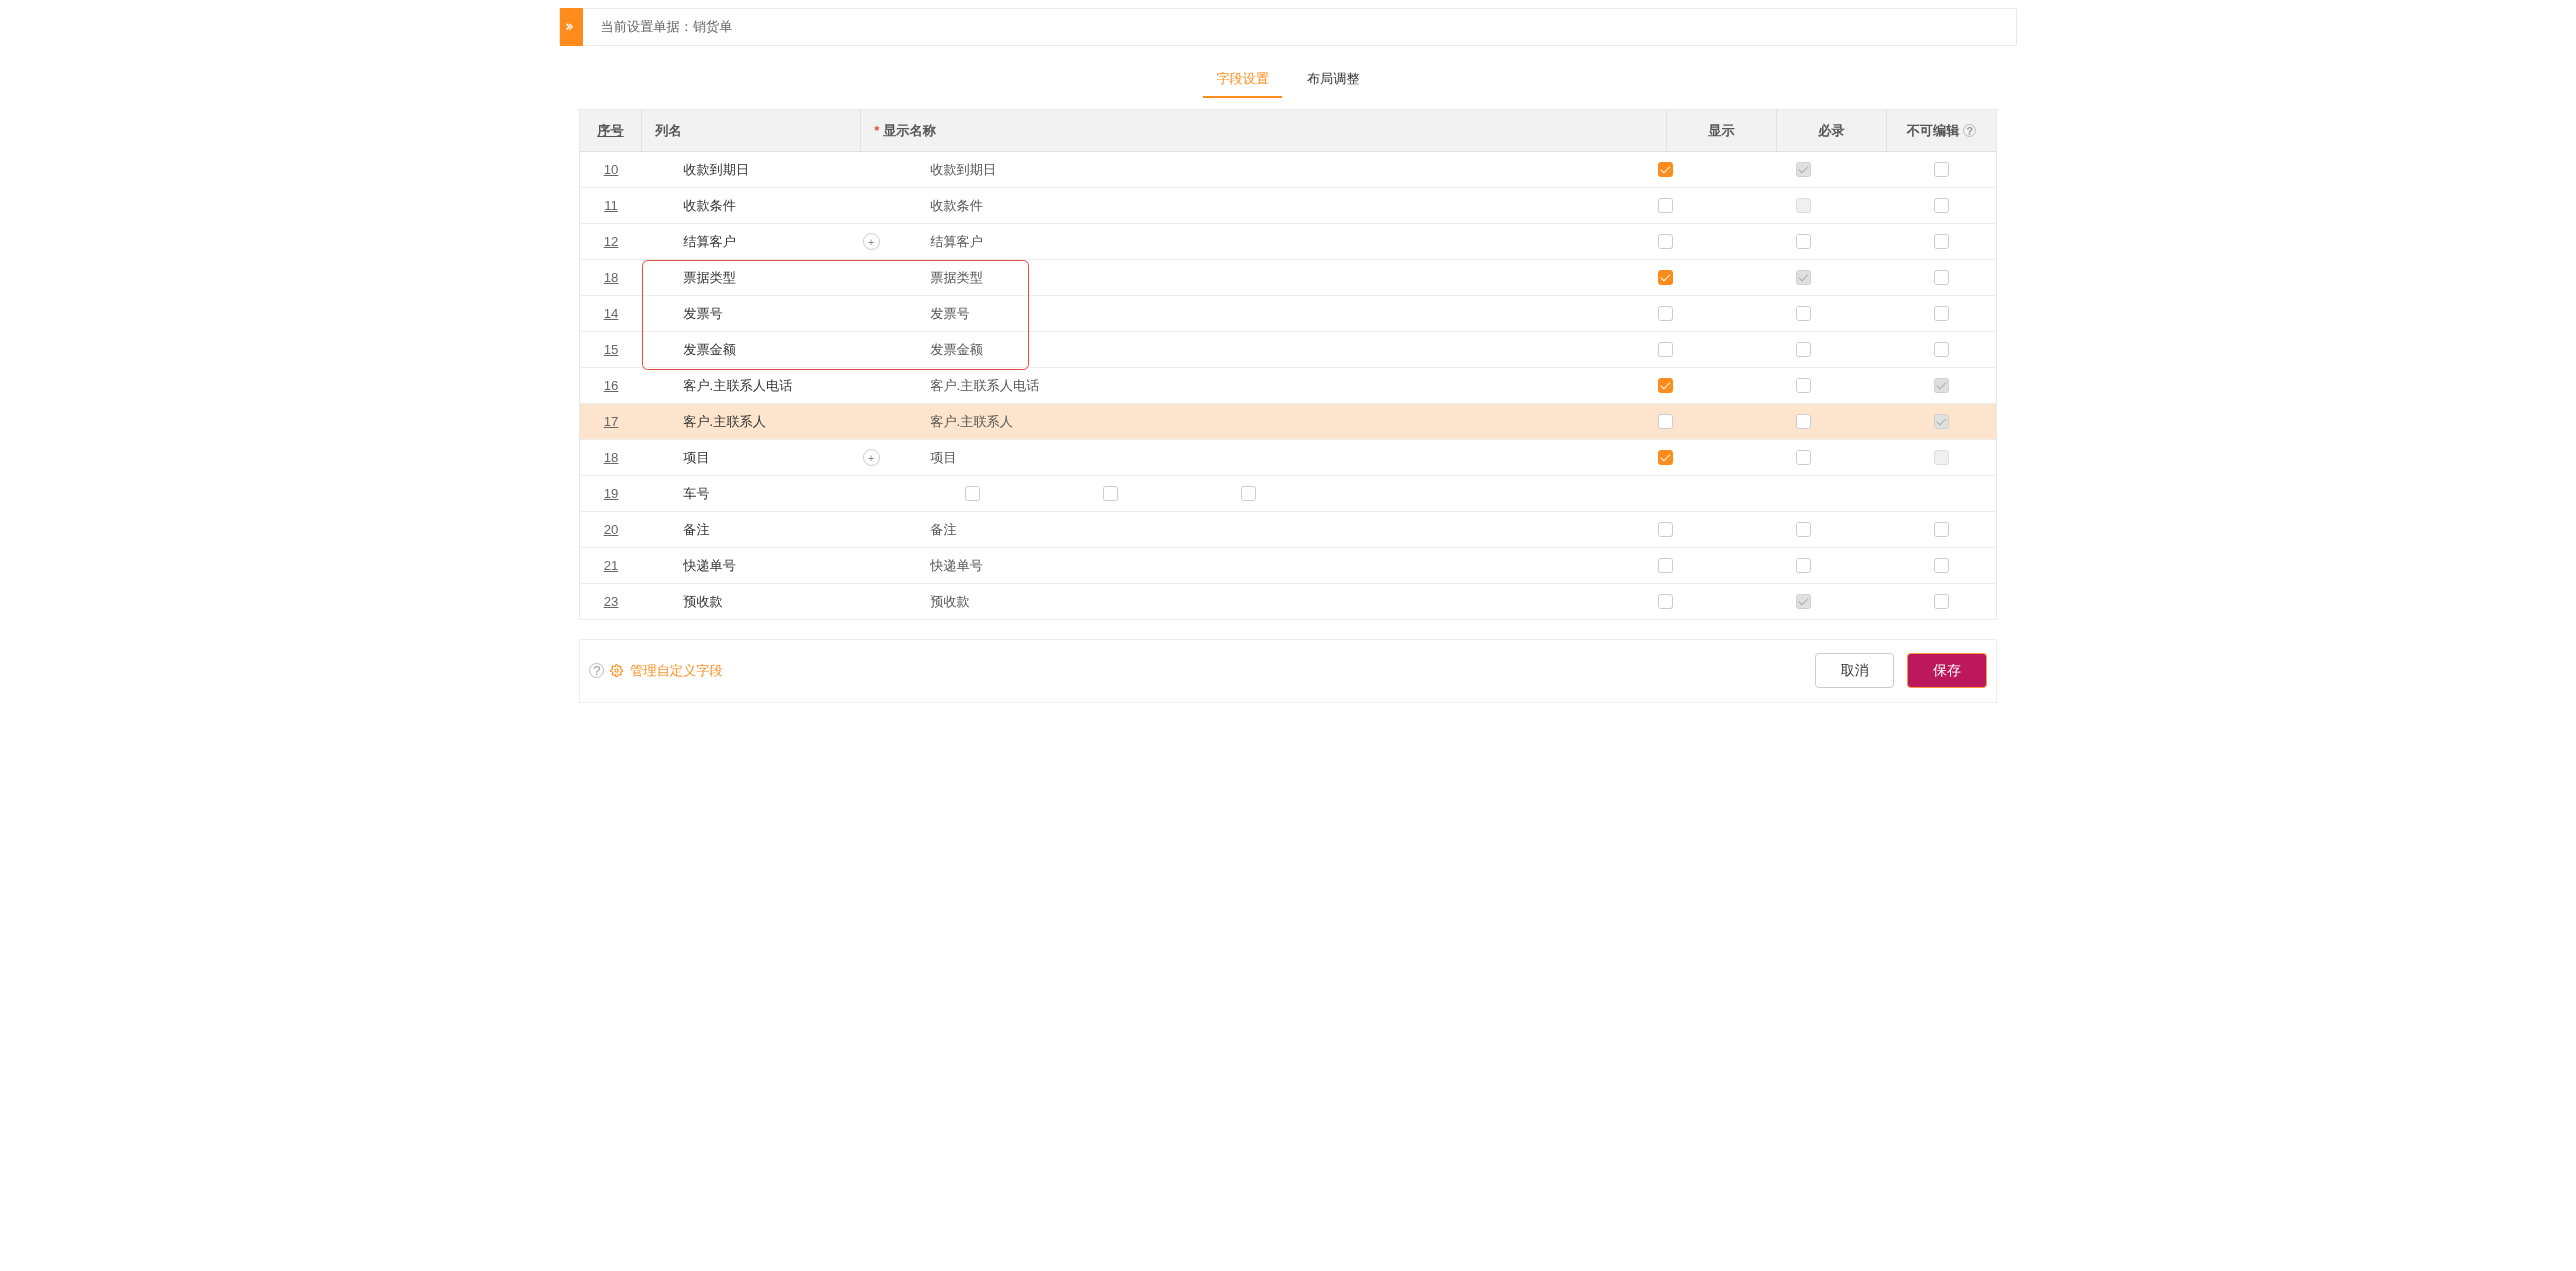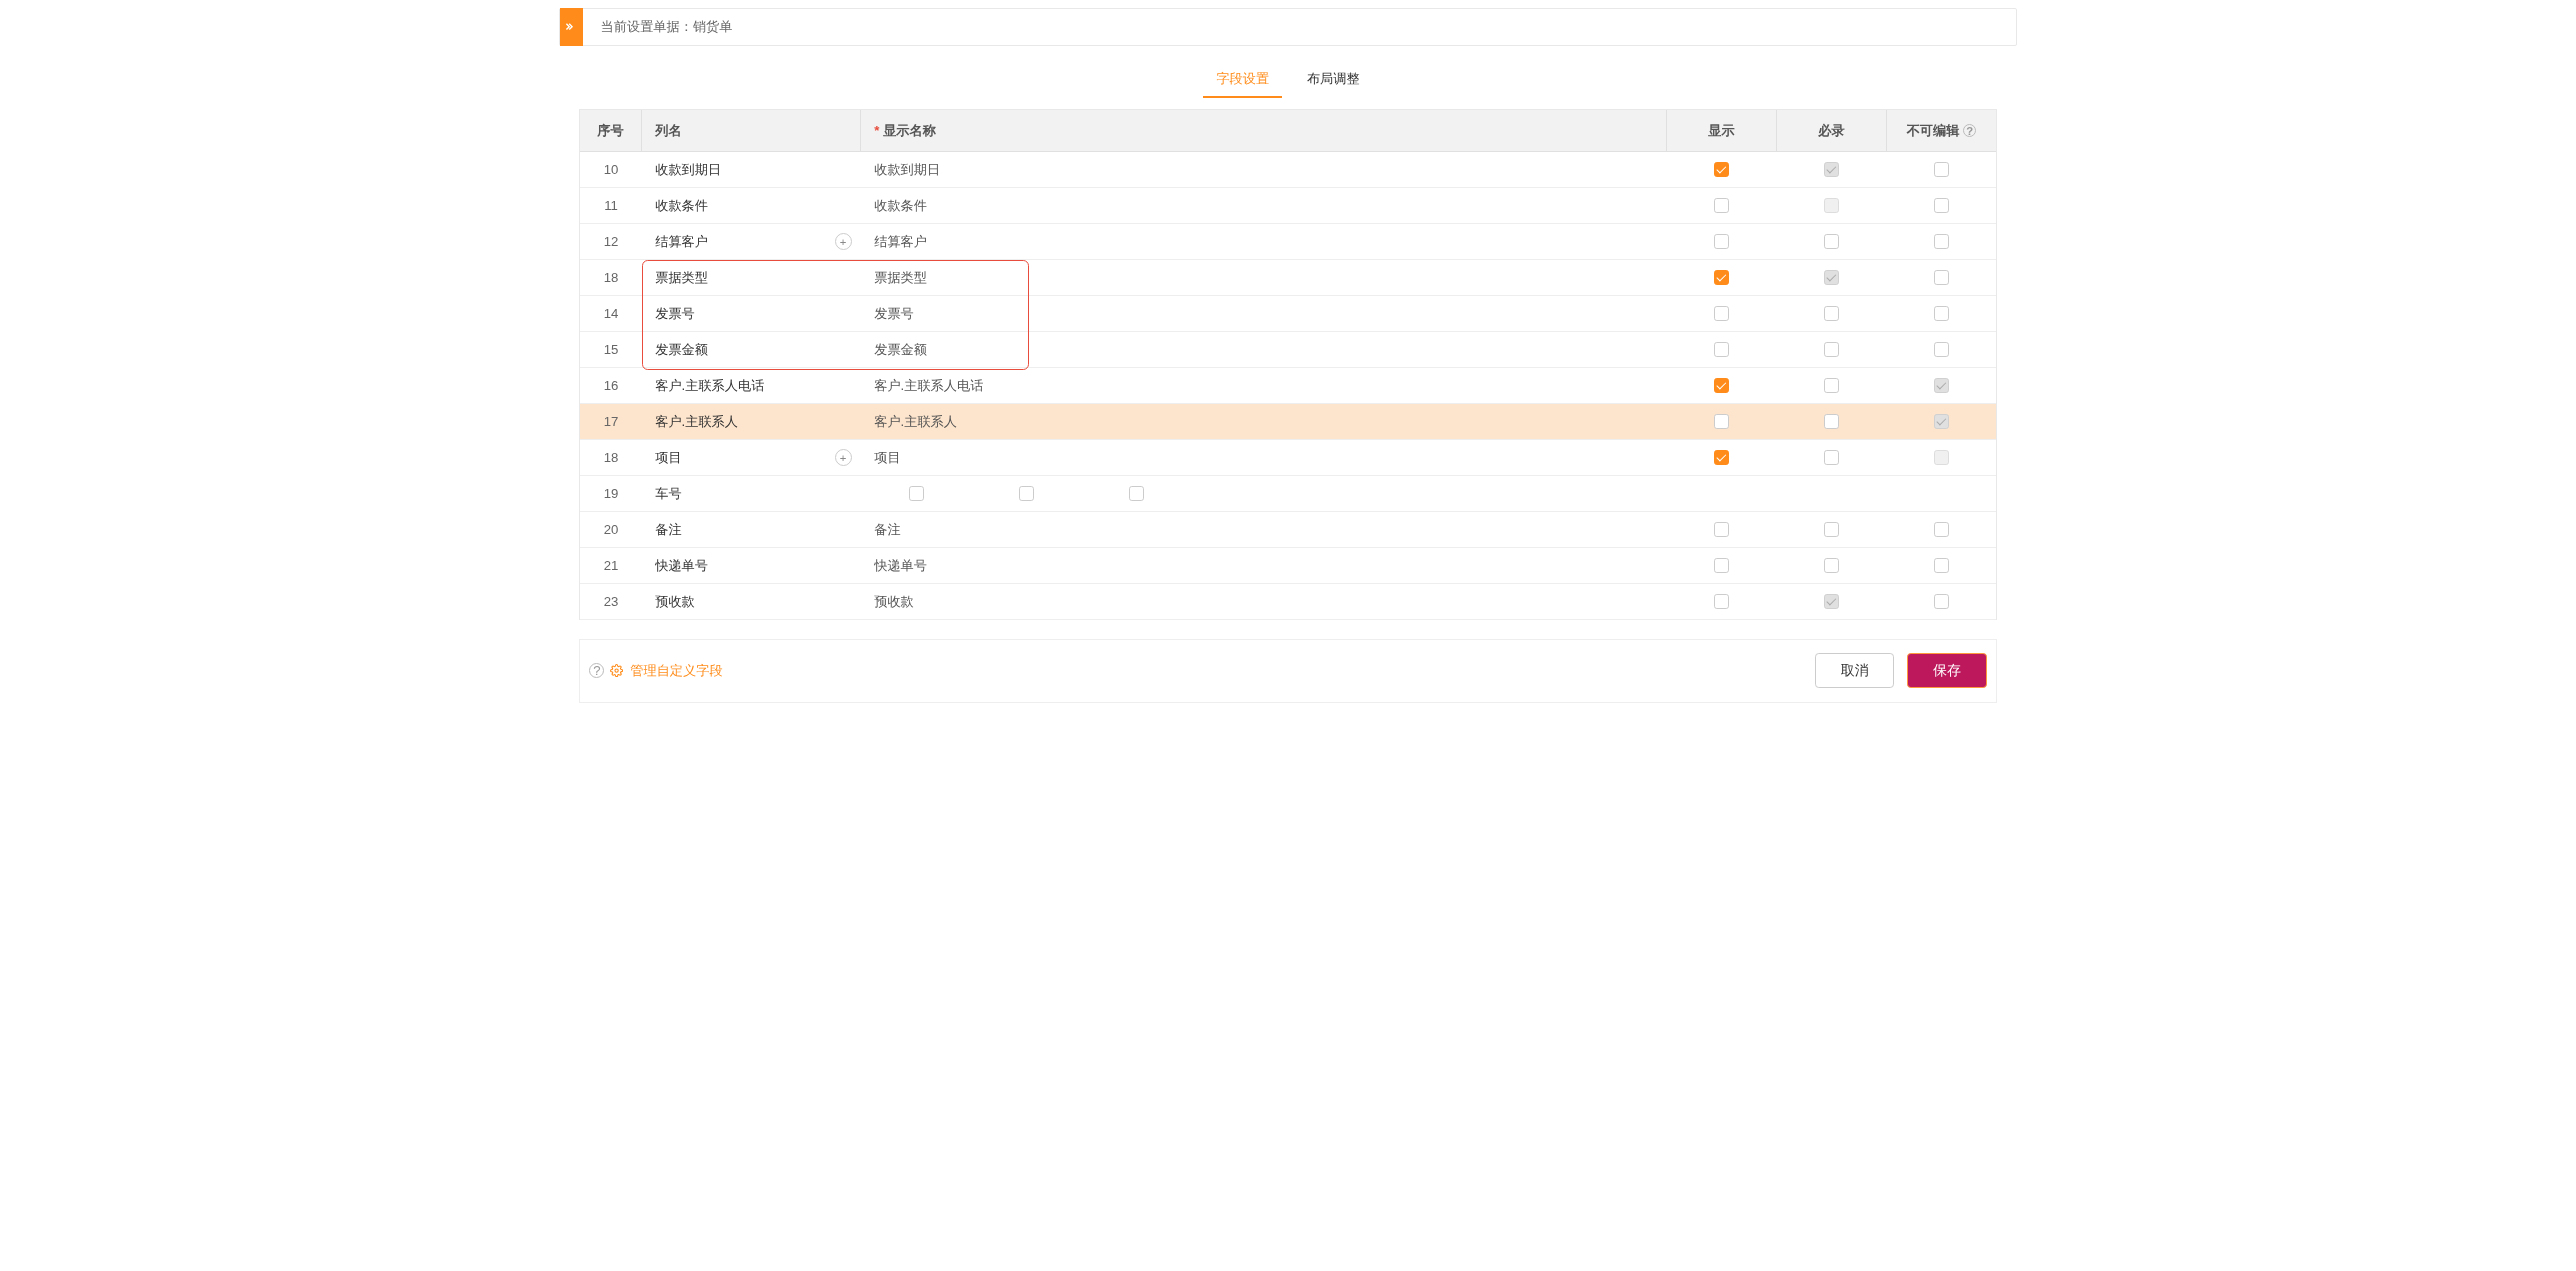--- a/index.html
+++ b/index.html
@@ -13,29 +13,29 @@
 .tabs-primary { display: flex; border-bottom: 0.9px solid #e8e8e8; margin: 0 28px; }
 .tab-primary { padding: 9.4px 19px; cursor: pointer; color: #666; border: 0.9px solid transparent; border-bottom: none; position: relative; top: 0.9px; }
 .tab-primary.active { color: #ff8c1a; border-color: #e8e8e8; background: #fff; border-radius: 3.8px 3.8px 0 0; }
 
 .tabs-secondary { display: flex; justify-content: center; margin: 17px 0 11.3px; }
 .tab-secondary { padding: 7.6px 13.2px; cursor: pointer; color: #333; margin: 0 5.7px; }
 .tab-secondary.active { color: #ff8c1a; border-bottom: 2.8px solid #ff8c1a; }
 
 .table-wrap { margin: 0 28px; border: 0.9px solid #e8e8e8; border-bottom: none; }
 .thead { display: flex; background: #f2f2f2; border-bottom: 0.9px solid #e0e0e0; height: 42px; align-items: center; font-weight: 600; color: #555; }
-.col-seq { width: 62px; text-align: center; border-right: 0.9px solid #e0e0e0; height: 100%; display: flex; align-items: center; justify-content: center; }
+.col-seq { width: 62px; text-align: center; border-right: 0.9px solid #e0e0e0; height: 100%; display: flex; align-items: center; justify-content: center; text-decoration: underline; }
 .col-name { width: 219px; padding-left: 13.2px; border-right: 0.9px solid #e0e0e0; height: 100%; display: flex; align-items: center; }
 .col-disp { flex: 1; padding-left: 13.2px; height: 100%; display: flex; align-items: center; }
 .col-chk { width: 110px; text-align: center; border-left: 0.9px solid #e0e0e0; height: 100%; display: flex; align-items: center; justify-content: center; }
 .req-star { color: #e74c3c; margin-right: 3.8px; }
 .help-icon { margin-left: 3.8px; color: #999; font-size: 11.3px; border: 0.9px solid #bbb; border-radius: 50%; width: 13.2px; height: 13.2px; display: inline-flex; align-items: center; justify-content: center; }
 
 .tbody { position: relative; }
-.row { display: flex; height: 36px; align-items: center; border-bottom: 0.9px solid #eee; }
+.row { display: flex; height: 36px; align-items: center; border-bottom: 0.9px solid #eee; gap: 28px; }
 .row .col-seq { border-right: none; color: #666; }
 .row .col-name { border-right: none; color: #333; position: relative; }
 .row .col-disp { color: #555; }
 .row .col-chk { border-left: none; }
 .row.highlight { background: #fde4cc; }
 
 .plus-icon { position: absolute; right: 9.4px; width: 17px; height: 17px; border: 0.9px solid #ccc; border-radius: 50%; display: flex; align-items: center; justify-content: center; color: #888; font-size: 11.3px; cursor: pointer; }
 
 .checkbox { width: 15px; height: 15px; border: 0.9px solid #ccc; border-radius: 2.8px; display: inline-flex; align-items: center; justify-content: center; cursor: pointer; background: #fff; }
 .checkbox.checked { background: #ff8c1a; border-color: #ff8c1a; }

